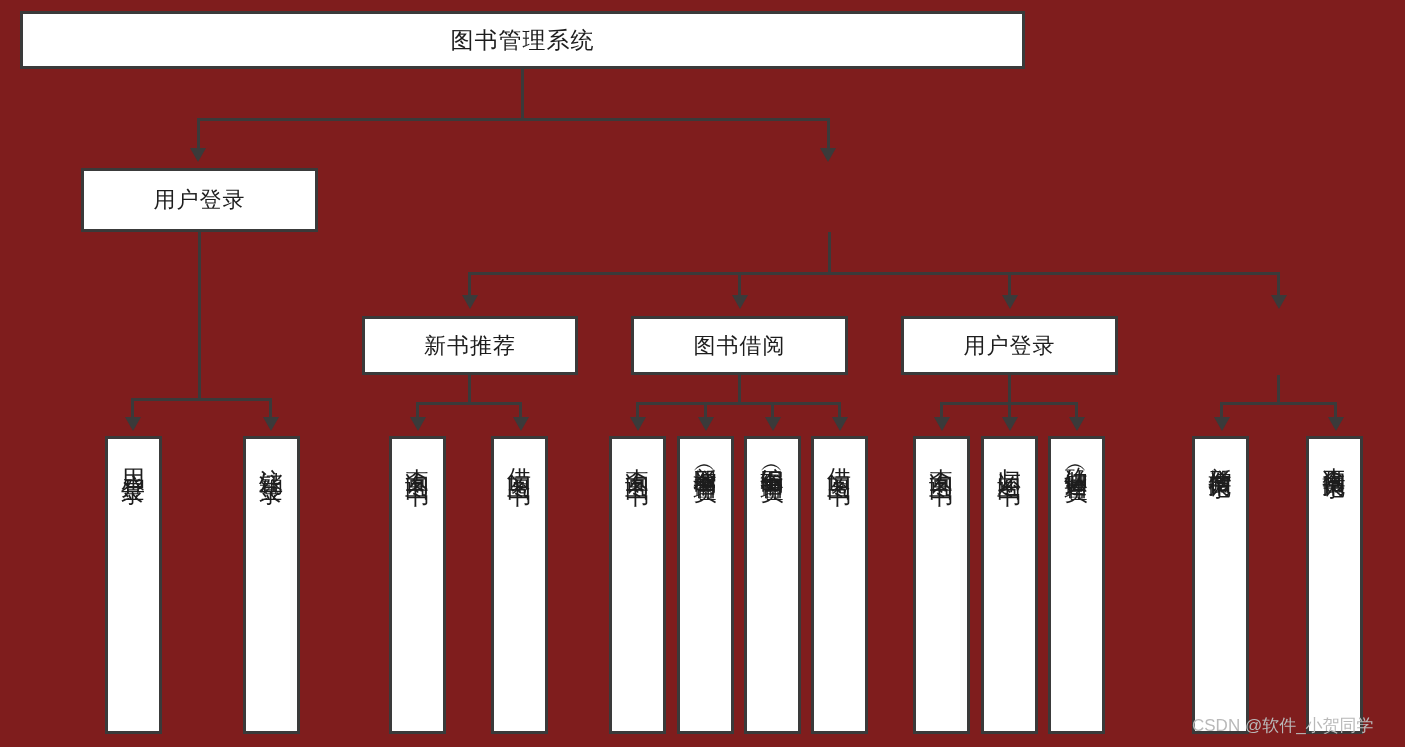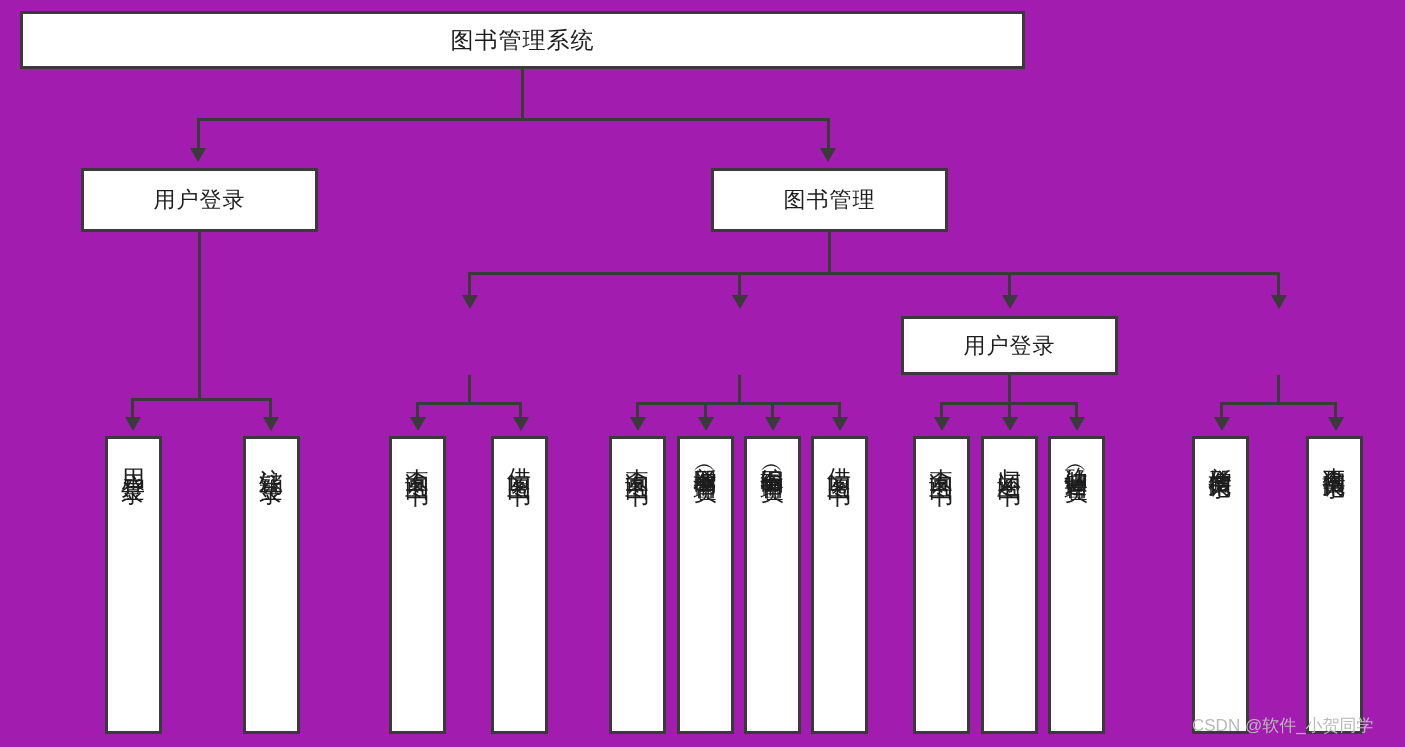--- a/index.html
+++ b/index.html
@@ -5,21 +5,21 @@
   html,body{margin:0;padding:0;background:#ffffff;}
   body{
     font-family:"Liberation Sans","DejaVu Sans",sans-serif;
     color:#1a1a1a;
     -webkit-font-smoothing:antialiased;
   }
   #canvas{
     position:relative;
     width:1405px;
     height:747px;
-    background:#a21caf;
+    background:#7f1d1d;
     overflow:hidden;
   }
   
   .node{
     position:absolute;
     box-sizing:border-box;
     background:#ffffff;
     border:3px solid #3a3a3a;
     display:flex;
     align-items:center;
@@ -92,42 +92,45 @@
   <div class="ln v" style="left:197px;top:118px;width:3px;height:31px;"></div>
   <div class="arrow" style="left:190px;top:148px;"></div>
 
   <div class="ln v" style="left:827px;top:118px;width:3px;height:31px;"></div>
   <div class="arrow" style="left:820px;top:148px;"></div>
 
   <div class="node" style="left:81px;top:168px;width:237px;height:64px;">
     <span class="label">用户登录</span>
   </div>
 
-  <div class="node" style="left:711px;top:168px;width:237px;height:64px;">
-    <span class="label">图书管理</span>
-  </div>
 
   <div class="ln v" style="left:198px;top:232px;width:3px;height:166px;"></div>
   <div class="ln h" style="left:131px;top:398px;width:138px;height:3px;"></div>
   <div class="ln v" style="left:131px;top:398px;width:3px;height:20px;"></div>
   <div class="arrow" style="left:125px;top:417px;"></div>
   <div class="ln v" style="left:269px;top:398px;width:3px;height:20px;"></div>
   <div class="arrow" style="left:263px;top:417px;"></div>
 
   <div class="ln v" style="left:828px;top:232px;width:3px;height:40px;"></div>
   <div class="ln h" style="left:468px;top:272px;width:812px;height:3px;"></div>
   <div class="ln v" style="left:468px;top:272px;width:3px;height:24px;"></div>
   <div class="arrow" style="left:462px;top:295px;"></div>
   <div class="ln v" style="left:738px;top:272px;width:3px;height:24px;"></div>
   <div class="arrow" style="left:732px;top:295px;"></div>
   <div class="ln v" style="left:1008px;top:272px;width:3px;height:24px;"></div>
   <div class="arrow" style="left:1002px;top:295px;"></div>
   <div class="ln v" style="left:1277px;top:272px;width:3px;height:24px;"></div>
   <div class="arrow" style="left:1271px;top:295px;"></div>
 
+  <div class="node" style="left:362px;top:316px;width:216px;height:59px;">
+    <span class="label">新书推荐</span>
+  </div>
+  <div class="node" style="left:631px;top:316px;width:217px;height:59px;">
+    <span class="label">图书借阅</span>
+  </div>
   <div class="node" style="left:901px;top:316px;width:217px;height:59px;">
     <span class="label">用户登录</span>
   </div>
 
   <div class="ln v" style="left:468px;top:375px;width:3px;height:27px;"></div>
   <div class="ln h" style="left:416px;top:402px;width:106px;height:3px;"></div>
   <div class="ln v" style="left:416px;top:402px;width:3px;height:16px;"></div>
   <div class="arrow" style="left:410px;top:417px;"></div>
   <div class="ln v" style="left:519px;top:402px;width:3px;height:16px;"></div>
   <div class="arrow" style="left:513px;top:417px;"></div>

